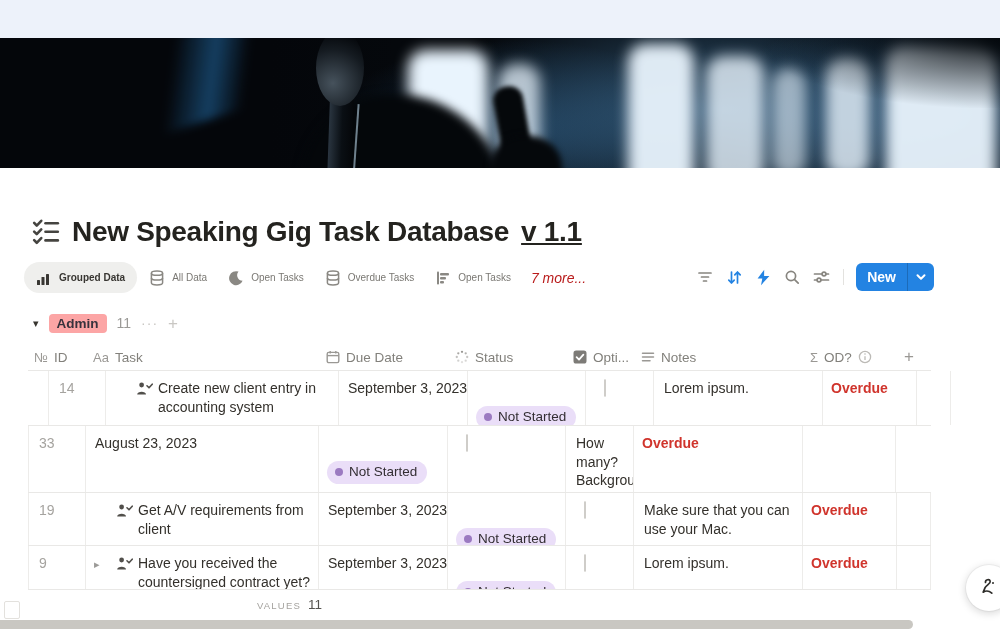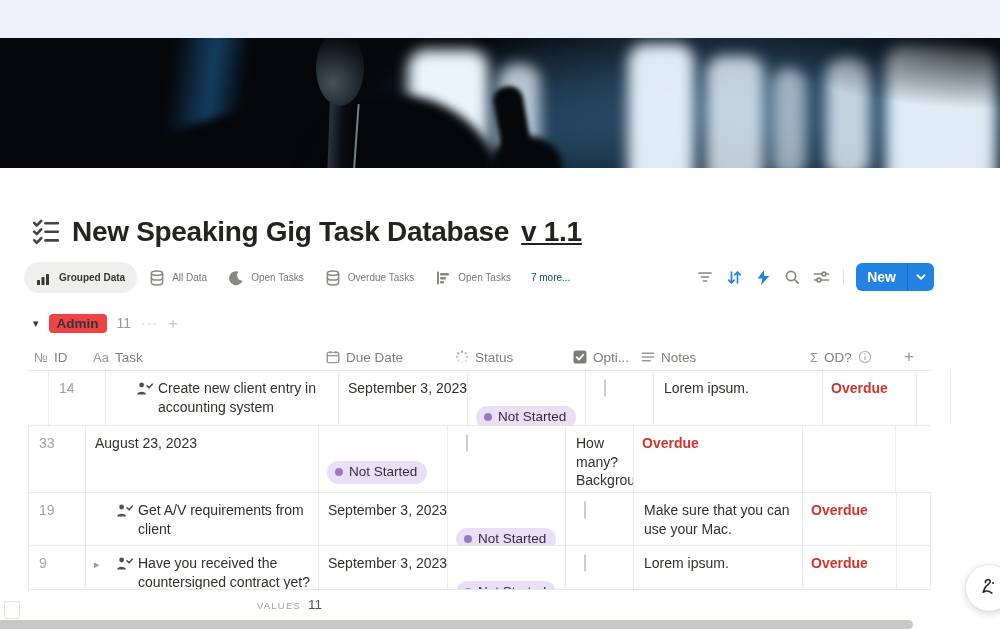--- a/index.html
+++ b/index.html
@@ -46,35 +46,35 @@
   .title-text{font-size:28px;font-weight:700;letter-spacing:-.3px;color:#24231f;white-space:nowrap;}
   .title-version{margin-left:12px;text-decoration:underline;}
 
   
   .views-row{position:absolute;left:24px;top:262px;height:31px;display:flex;align-items:center;gap:3px;}
   .view{display:flex;align-items:center;gap:7px;padding:0 9px;height:31px;font-size:10px;
         color:#7a7873;white-space:nowrap;border-radius:16px;cursor:default;}
   .view .vicon{width:16px;height:16px;color:#8a8883;display:inline-flex;}
   .view.active{background:#efefed;color:#383632;font-weight:700;padding:0 12px;}
   .view.active .vicon{color:#383632;}
-  .more-views{font-size:10px;color:#0c4a6e;margin-left:8px;white-space:nowrap;}
+  .more-views{font-size:14px;color:#b91c1c;margin-left:8px;white-space:nowrap;font-style:italic;}
 
   .toolbar{position:absolute;top:263px;right:66px;display:flex;align-items:center;gap:9px;}
   .tbtn{width:20px;height:20px;display:inline-flex;align-items:center;justify-content:center;color:#87857f;}
   .tbtn.blue{color:#2383e2;}
   .tb-div{width:1px;height:16px;background:#e3e2df;margin:0 3px;}
   .new-btn{display:flex;align-items:center;height:28px;background:#2383e2;border-radius:6px;overflow:hidden;}
   .new-btn .nlabel{color:#fff;font-size:14px;font-weight:700;padding:0 11px;}
   .new-btn .ndiv{width:1px;height:28px;background:rgba(0,0,0,.18);}
   .new-btn .nchev{width:26px;height:28px;display:flex;align-items:center;justify-content:center;color:#fff;}
 
   
   .group-row{position:absolute;left:33px;top:310px;height:26px;display:flex;align-items:center;gap:10px;}
   .disclosure{font-size:11px;color:#37352f;}
-  .group-badge{background:#ef4444;color:#37323c;font-size:13.5px;font-weight:700;
+  .group-badge{background:#fca5a5;color:#37323c;font-size:13.5px;font-weight:700;
                padding:2px 8px;border-radius:4px;}
   .group-count{font-size:14px;color:#9b9a97;}
   .group-ghost{font-size:14px;color:#c9c7c3;letter-spacing:1px;}
   .group-plus{font-size:17px;color:#c9c7c3;line-height:1;}
 
   
   .table{position:absolute;left:28px;top:344px;width:903px;}
   .thead,.trow{display:grid;grid-template-columns:57px 233px 129px 118px 68px 169px 94px 35px;}
   .thead{height:26px;border-bottom:1px solid #e9e8e6;}
   .hcell{display:flex;align-items:center;gap:6px;font-size:13.5px;color:#82807b;

